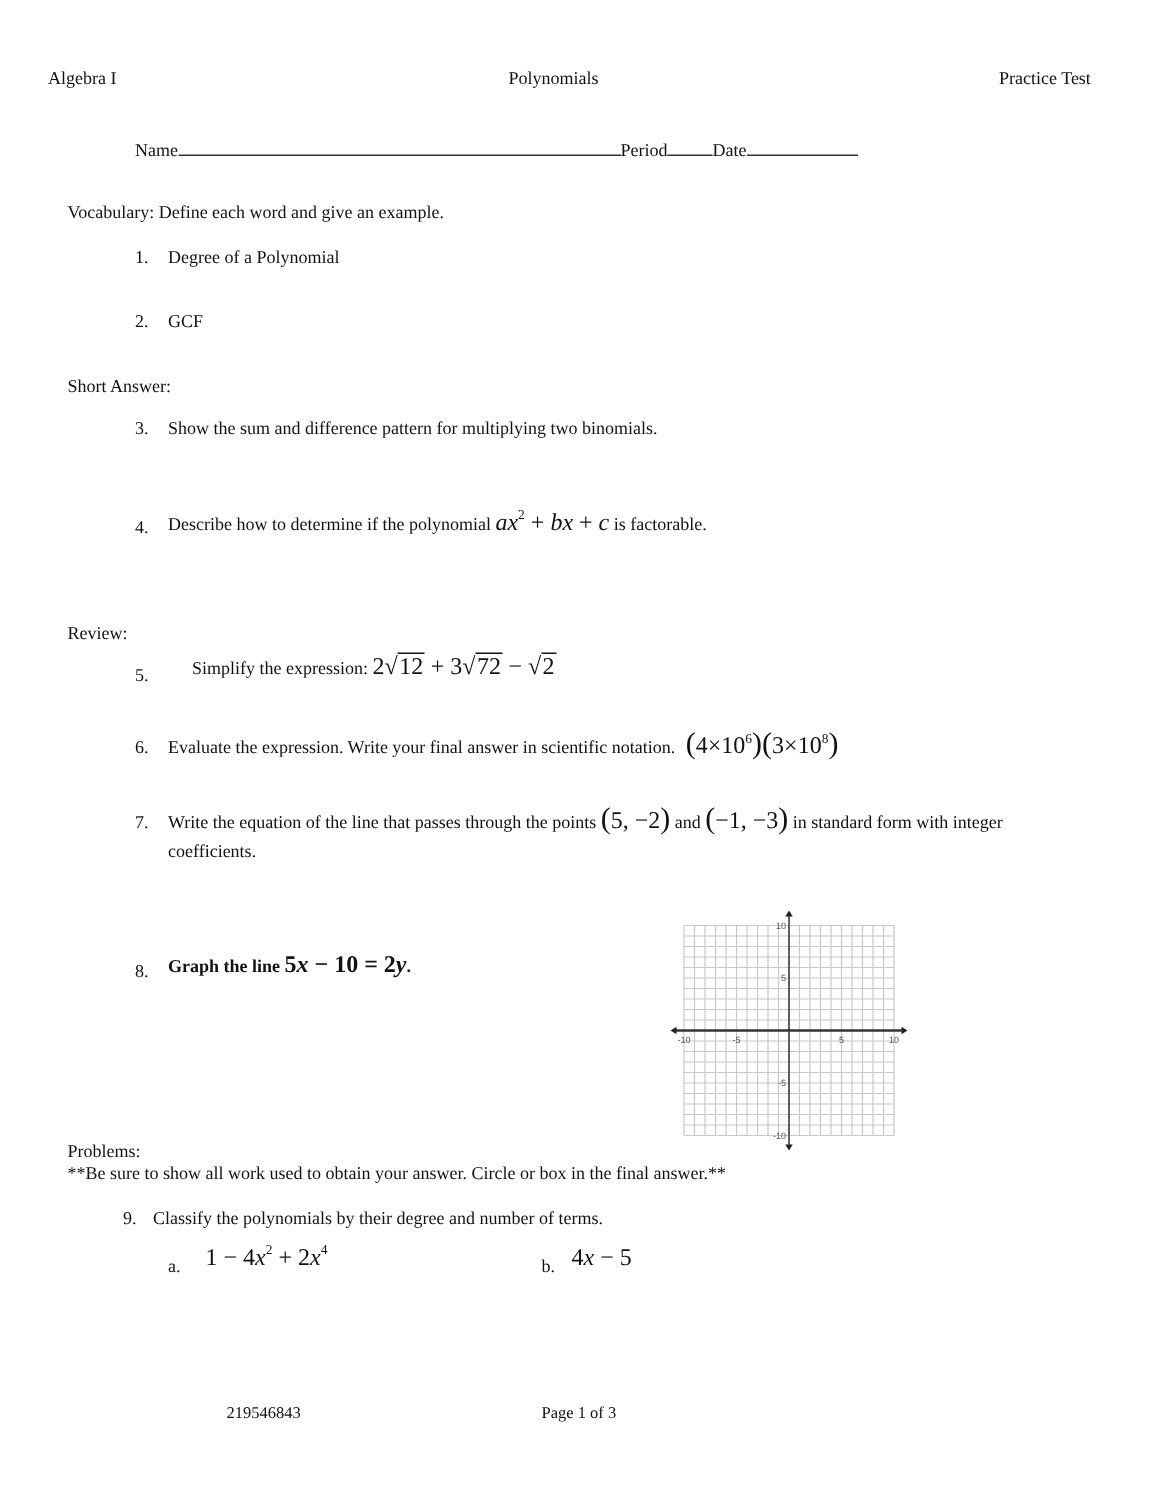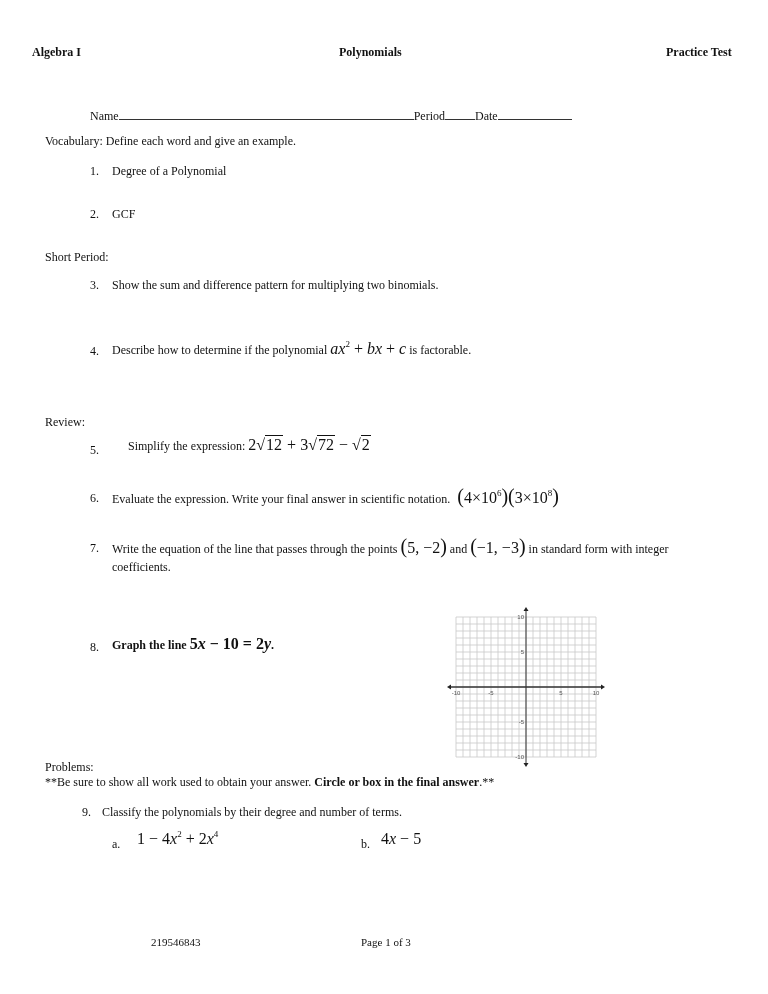--- a/index.html
+++ b/index.html
@@ -2,50 +2,50 @@
 <html><head>
 <meta charset="utf-8">
 <style>
   html, body { margin: 0; padding: 0; background: #ffffff; }
   body {
     width: 768px; height: 994px; position: relative; overflow: hidden;
     font-family: "Liberation Serif", "DejaVu Serif", serif;
     color: #111111; font-size: 12px;
   }
   .abs { position: absolute; white-space: nowrap; }
-  .bold { font-weight: bold; text-align: center; }
+  .bold { font-weight: normal; text-align: center; }
   .math { font-family: "Liberation Serif", "DejaVu Serif", serif; font-size: 16px; }
   .math i { font-style: italic; text-align: center; }
   .math sup { font-size: 9px; vertical-align: 7px; line-height: 0; }
   .big-paren { font-size: 20px; }
   .sqrt { display: inline-block; position: relative; }
   .sqrt .rad { font-size: 16px; }
   .sqrt .rc { border-top: 1px solid #111; padding: 0 1px; }
   .line { display:inline-block; border-bottom: 1px solid #333; height: 11px; vertical-align: baseline; }
   #graph { position: absolute; left: 440px; top: 605px; }
   .tick-label { font-family: "Liberation Sans", "DejaVu Sans", sans-serif; font-size: 6px; fill: #555; }
 </style>
 </head>
 <body>
 
 <div class="abs bold" style="left:32px; top:45px;">Algebra I</div>
 <div class="abs bold" style="left:339px; top:45px;">Polynomials</div>
 <div class="abs bold" style="left:666px; top:45px;">Practice Test</div>
 
-<div class="abs" style="left:90px; top:108px;">
+<div class="abs" style="left:90px; top:92px;">
   <span>Name</span><span class="line" style="width:295px;"></span><span>Period</span><span class="line" style="width:30px;"></span><span>Date</span><span class="line" style="width:74px;"></span>
 </div>
 
 <div class="abs" style="left:45px; top:134px;">Vocabulary: Define each word and give an example.</div>
 <div class="abs" style="left:90px; top:164px;">1.</div>
 <div class="abs" style="left:112px; top:164px;">Degree of a Polynomial</div>
 <div class="abs" style="left:90px; top:207px;">2.</div>
 <div class="abs" style="left:112px; top:207px;">GCF</div>
 
-<div class="abs" style="left:45px; top:250px;">Short Period:</div>
+<div class="abs" style="left:45px; top:250px;">Short Answer:</div>
 <div class="abs" style="left:90px; top:278px;">3.</div>
 <div class="abs" style="left:112px; top:278px;">Show the sum and difference pattern for multiplying two binomials.</div>
 
 <div class="abs" style="left:90px; top:344px;">4.</div>
 <div class="abs" style="left:112px; top:340px;">
   <span>Describe how to determine if the polynomial</span>
   <span class="math"><i>ax</i><sup>2</sup> + <i>bx</i> + <i>c</i></span>
   <span>is factorable.</span>
 </div>
 

